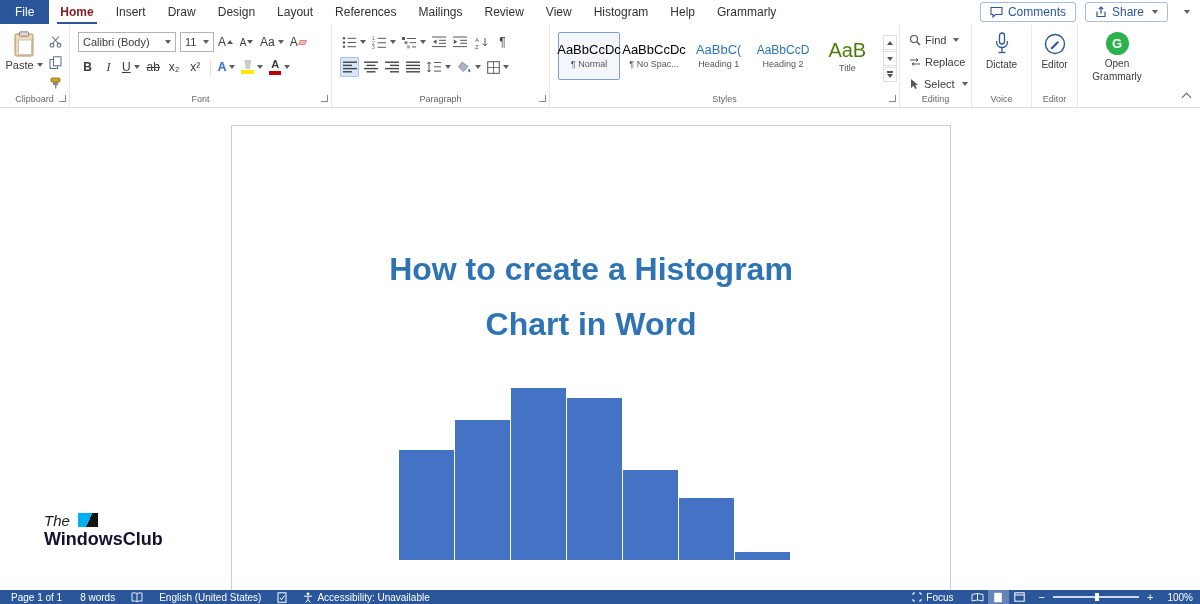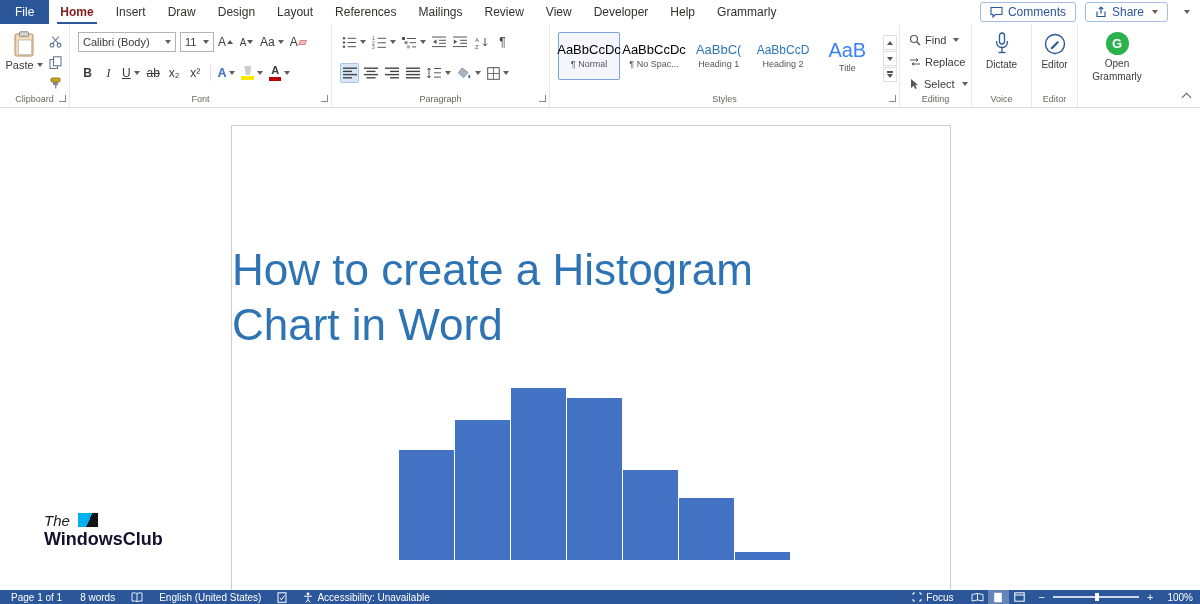--- a/index.html
+++ b/index.html
@@ -27,21 +27,21 @@
 .launcher{position:absolute;right:3px;bottom:5px;width:7px;height:7px;border-right:1px solid #8a8886;border-bottom:1px solid #8a8886;cursor:pointer;}
 
 
 .clip-inner{padding:7px 3px 0 6px;gap:3px;}
 .paste-btn{display:flex;flex-direction:column;align-items:center;gap:2px;width:36px;color:#3b3a39;font-size:11px;}
 .paste-lbl{display:flex;align-items:center;font-size:11px;}
 .clip-col{display:flex;flex-direction:column;gap:4px;padding-top:2px;}
 .mini{width:20px;height:17px;display:flex;align-items:center;justify-content:center;}
 
 
-.col-inner{flex-direction:column;padding:8px 5px 0 8px;gap:11px;}
+.col-inner{flex-direction:column;padding:8px 5px 0 8px;gap:5px;}
 .frow{display:flex;align-items:center;gap:2px;}
 .combo{border:1px solid #b5b3b1;background:#fff;height:20px;display:flex;align-items:center;justify-content:space-between;padding:0 4px;font-size:11px;cursor:pointer;white-space:nowrap;}
 .combo-family{width:98px;}
 .combo-size{width:34px;margin-left:2px;}
 .sb{min-width:19px;height:20px;display:inline-flex;align-items:center;justify-content:center;font-size:12px;color:#3b3a39;padding:0 2px;border-radius:2px;}
 .sb.sel{background:#d8e6f6;box-shadow:0 0 0 1px #a9c4e9 inset;}
 .bold-g{font-weight:800;}
 .ital-g{font-style:italic;font-family:"Liberation Serif",serif;}
 .u-t{text-decoration:underline;}
 .strike-g{text-decoration:line-through;}
@@ -60,21 +60,21 @@
 .vsep{width:1px;height:16px;background:#e1dfdd;margin:0 3px;flex:none;}
 
 
 .styles-inner{padding:8px 2px 0 8px;gap:3px;align-items:flex-start;}
 .style-card{width:62px;height:48px;border:1px solid transparent;border-radius:2px;display:flex;flex-direction:column;align-items:center;justify-content:center;gap:3px;}
 .style-card.selected{border-color:#7da2d6;background:#f3f7fd;}
 .sprev{line-height:1;white-space:nowrap;}
 .p-normal{font-size:13px;color:#000;}
 .p-h1{font-size:13px;color:#2e75b6;}
 .p-h2{font-size:12px;color:#2e75b6;}
-.p-title{font-size:20px;color:#3b82f6;}
+.p-title{font-size:20px;color:#4d7c0f;}
 .sname{font-size:9px;color:#555;white-space:nowrap;}
 .styles-scroll{display:flex;flex-direction:column;gap:1px;margin-left:2px;padding-top:3px;}
 .ss-btn{width:14px;height:15px;border:1px solid #e1dfdd;background:#fff;display:flex;flex-direction:column;align-items:center;justify-content:center;padding:0;}
 .tri{width:0;height:0;border-left:3px solid transparent;border-right:3px solid transparent;}
 .tri.up{border-bottom:4px solid #555;}
 .tri.down{border-top:4px solid #555;}
 .more-bar{width:6px;height:1.5px;background:#555;margin-bottom:1px;}
 
 
 .edit-inner{flex-direction:column;padding:8px 4px 0 9px;gap:6px;align-items:flex-start;}
@@ -82,21 +82,21 @@
 
 
 .bigbtn{display:flex;flex-direction:column;align-items:center;gap:3px;padding:8px 8px 0;color:#3b3a39;width:100%;}
 .big-lbl{font-size:10px;line-height:1.25;text-align:center;}
 .gram-circle{width:23px;height:23px;border-radius:50%;background:#2bb24c;display:flex;align-items:center;justify-content:center;color:#fff;font-size:13px;font-weight:700;}
 .collapse-ribbon{position:absolute;right:10px;bottom:6px;width:7px;height:7px;border-left:1.5px solid #605e5c;border-top:1.5px solid #605e5c;transform:rotate(45deg);cursor:pointer;}
 
 
 .doc-area{position:relative;height:482px;background:#fff;overflow:hidden;}
 .page{position:absolute;left:231px;top:17px;width:720px;height:466px;background:#fff;border:1px solid #d0cecd;border-bottom:none;}
-.doc-title{position:absolute;top:116px;left:0;right:0;text-align:left;color:#2e74b5;font-size:44px;line-height:55px;font-weight:400;}
+.doc-title{position:absolute;top:116px;left:0;right:0;text-align:center;color:#2e74b5;font-size:32px;line-height:55px;font-weight:700;}
 .histogram{position:absolute;left:167px;bottom:31px;display:flex;align-items:flex-end;}
 .hbar{flex:none;}
 .hbar + .hbar{margin-left:1px;}
 .logo{position:absolute;left:44px;top:404px;line-height:1.15;}
 .logo-top{display:flex;align-items:flex-start;gap:8px;font-style:italic;}
 .logo-the{font-size:15px;color:#1a1a1a;}
 .logo-flag{width:20px;height:14px;background:linear-gradient(115deg,#00b0f0 55%,#141414 55%);margin-top:1px;}
 .logo-brand{font-size:18px;font-weight:700;color:#12122e;}
 
 
@@ -122,21 +122,21 @@
   <div class="tabs">
       <div class="tab active">Home</div>
       <div class="tab">Insert</div>
       <div class="tab">Draw</div>
       <div class="tab">Design</div>
       <div class="tab">Layout</div>
       <div class="tab">References</div>
       <div class="tab">Mailings</div>
       <div class="tab">Review</div>
       <div class="tab">View</div>
-      <div class="tab">Developer</div>
+      <div class="tab">Histogram</div>
       <div class="tab">Help</div>
       <div class="tab">Grammarly</div>
     </div>
   <div class="top-actions">
     <button class="pill-btn">
       <svg width="13" height="12" viewBox="0 0 13 12">
           <path d="M1 1.5 h11 v7 h-6.5 l-2.5 2.5 v-2.5 h-2 z" fill="none" stroke="#2b579a" stroke-width="1.1"></path>
         </svg>
       <span>Comments</span>
     </button>

